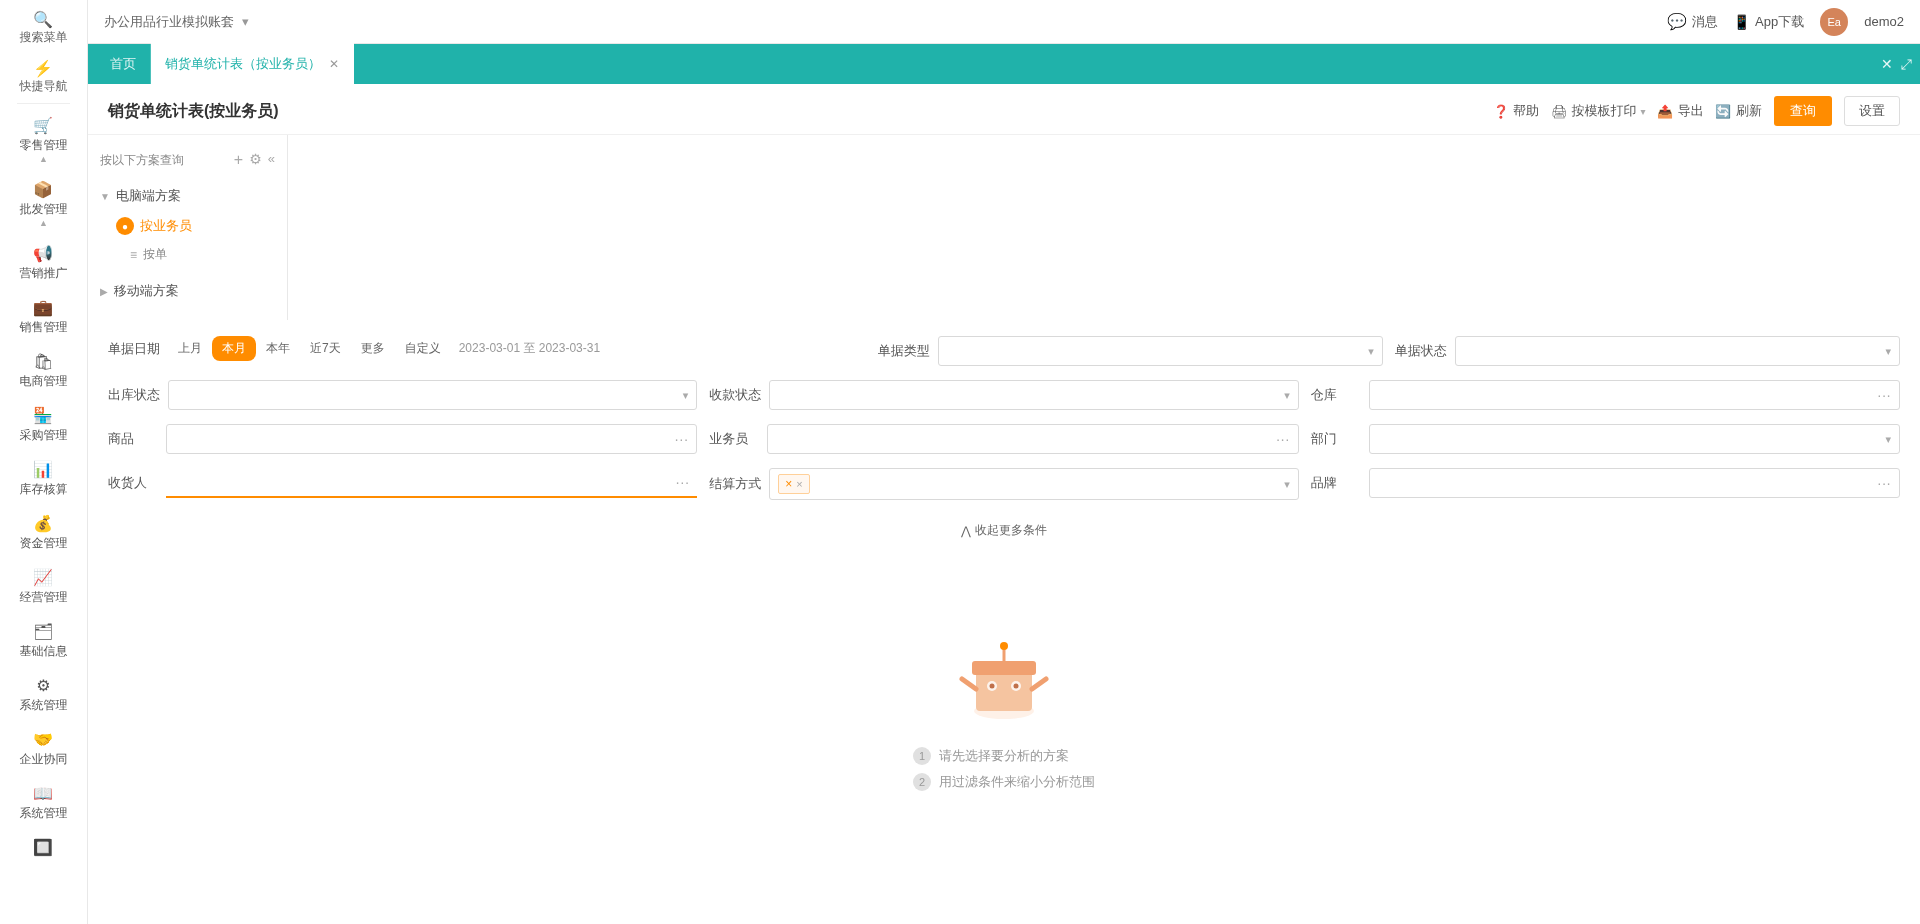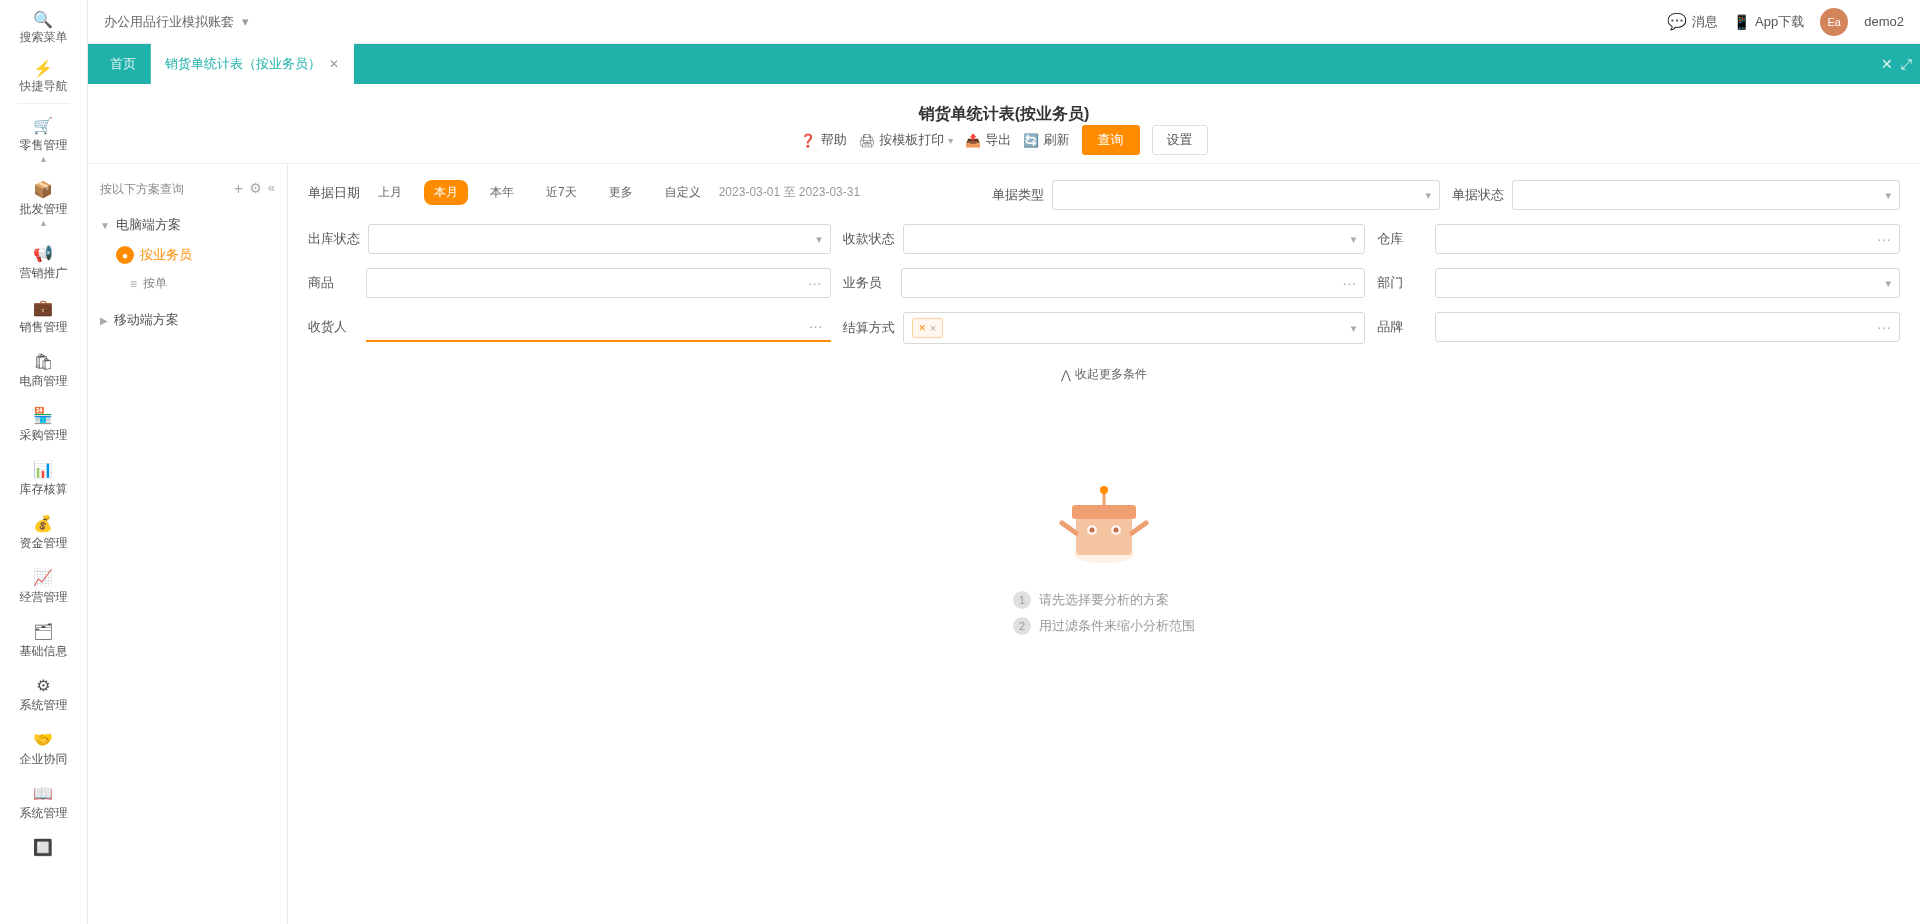--- a/index.html
+++ b/index.html
@@ -156,24 +156,23 @@
       margin: 0;
       padding: 0;
       height: 100%;
     }
 
     
     .page-title-bar {
       display: flex;
       align-items: center;
       justify-content: space-between;
-      padding: 20px 20px 8px;
+      padding: 12px 20px 8px;
       background: #fff;
       border-bottom: 1px solid #f0f0f0;
-      flex-direction: column;
     }
     .page-title { font-size: 16px; font-weight: bold; color: #333; }
     .page-title-actions {
       display: flex; align-items: center; gap: 12px;
     }
     .action-btn {
       display: flex; align-items: center; gap: 4px;
       font-size: 13px; color: #555; cursor: pointer;
     }
     .action-btn-primary {
@@ -182,20 +181,21 @@
     }
     .action-btn-secondary {
       background: #fff; color: #555; border: 1px solid #ddd;
       padding: 5px 14px; border-radius: 3px; cursor: pointer; font-size: 13px;
     }
 
     
     .main-body {
       display: flex;
       height: calc(100% - 52px);
+      flex-direction: column;
     }
 
     
     .left-panel {
       width: 200px;
       border-right: 1px solid #e8e8e8;
       background: #fff;
       padding: 10px 0;
       overflow-y: auto;
       flex-shrink: 0;
@@ -270,21 +270,21 @@
       justify-content: space-between;
       cursor: pointer;
       min-height: 30px;
     }
     .filter-control .control-icon { color: #aaa; font-size: 11px; }
 
     
     .date-filter {
       display: flex;
       align-items: center;
-      gap: 12px;
+      gap: 0;
     }
     .date-btn {
       padding: 4px 10px;
       font-size: 12px;
       color: #666;
       cursor: pointer;
       border: none;
       background: none;
     }
     .date-btn.active {

